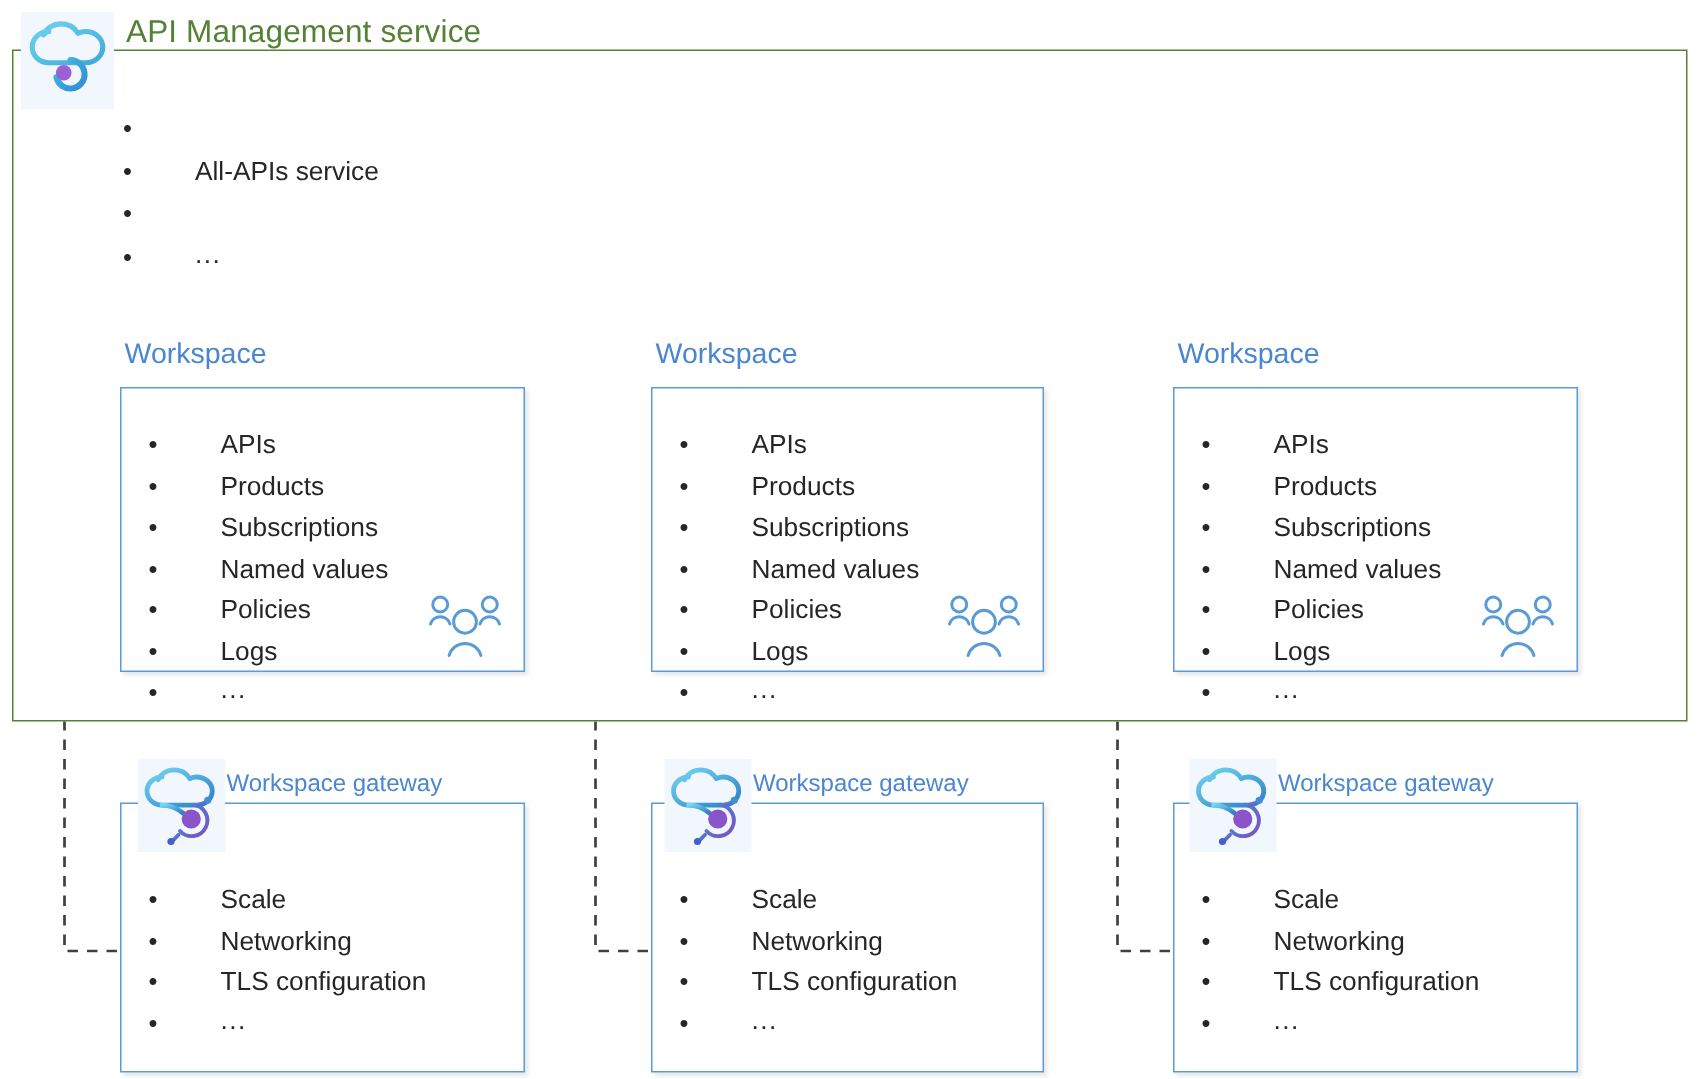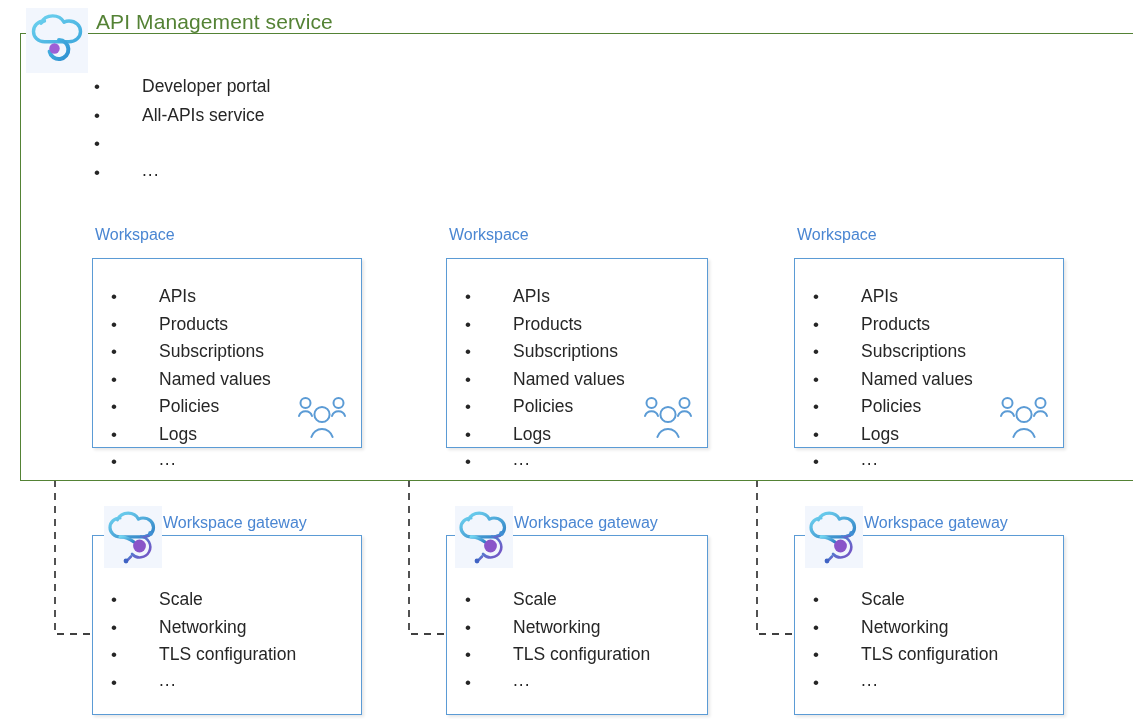--- a/index.html
+++ b/index.html
@@ -3,21 +3,21 @@
 <meta charset="utf-8">
 <style>
   html,body{margin:0;padding:0;}
   body{
     width:1133px;height:719px;
     background:#ffffff;
     font-family:"Liberation Sans", sans-serif;
     overflow:hidden;
     position:relative;
   }
-  #stage{position:absolute;left:12px;top:0;width:1021px;height:719px;}
+  #stage{position:absolute;left:0;top:0;width:1021px;height:719px;}
 
   
   .abs{position:absolute;}
 
   
   #apim-container{
     left:8px;top:33px;width:1117px;height:448px;
     border:1.5px solid #548235;
     background:#ffffff;
     box-sizing:border-box;
@@ -60,21 +60,21 @@
     letter-spacing:1px;
     position:relative;top:-2px;
   }
 
   #apim-list{left:82px;top:72px;}
   #apim-list li{line-height:28px;}
   #apim-list li .bdot{line-height:28px;}
 
   
   .ws-label{
-    font-size:16px;color:#4a86d2;
+    font-size:19px;color:#4a86d2;
     white-space:nowrap;
   }
   .ws-box{
     border:1.2px solid #5b9bd5;
     background:#ffffff;
     box-sizing:border-box;
     box-shadow:2px 2px 3px rgba(0,0,0,.10);
   }
   .ws-list{left:18px;top:24px;position:absolute;}
 
@@ -145,21 +145,20 @@
       <path d="M33,32 a9.5,9.5 0 1,1 -9.4,11.5" fill="none" stroke="url(#apimArc)" stroke-width="4" stroke-linecap="round"></path>
       <circle cx="28.5" cy="40.5" r="5.2" fill="#9d5fd6"></circle>
     </svg>
   </div>
 
   <div class="abs" id="apim-title">API Management service</div>
 
   <ul class="abs blist" id="apim-list">
       <li>
         <span class="bdot">•</span>
-        <span class="btxt">Developer portal</span>
       </li>
       <li>
         <span class="bdot">•</span>
         <span class="btxt">All-APIs service</span>
       </li>
       <li>
         <span class="bdot">•</span>
       </li>
       <li class="ellipsis">
         <span class="bdot">•</span>

